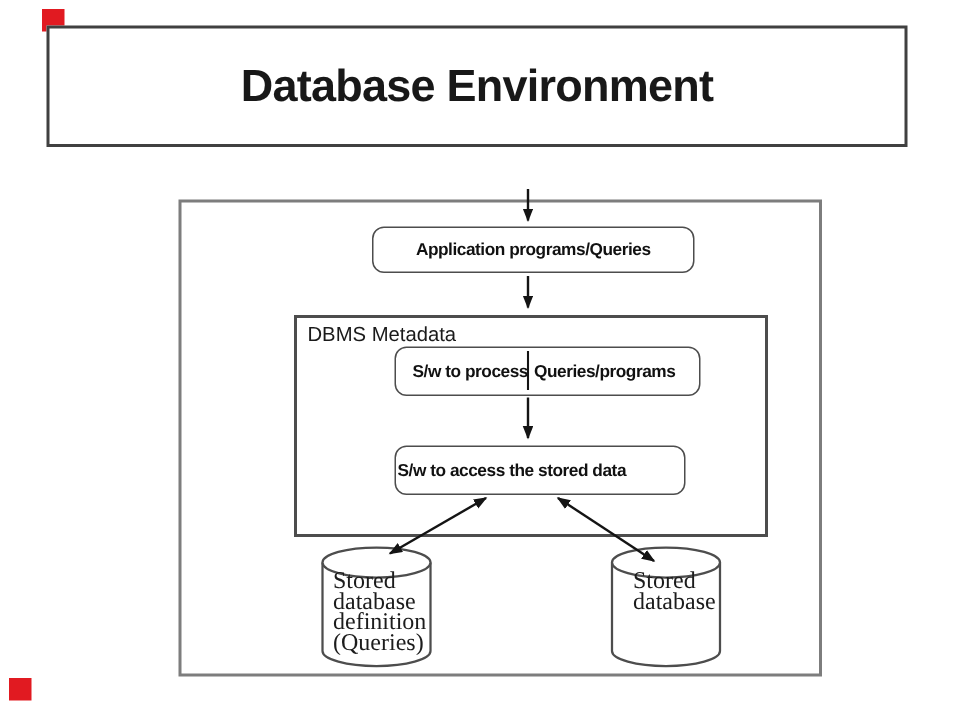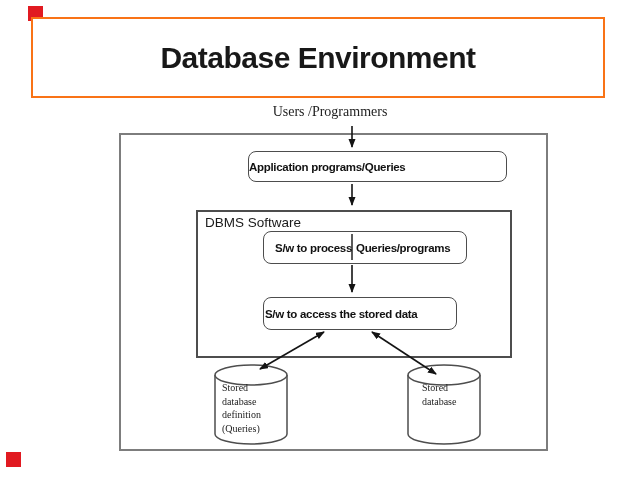--- a/index.html
+++ b/index.html
@@ -2,66 +2,65 @@
 <html><head>
 <meta charset="utf-8">
 <style>
   html,body{margin:0;padding:0;background:#fff;}
   .slide{position:relative;width:638px;height:478px;background:#ffffff;overflow:hidden;
          font-family:"Liberation Sans",sans-serif;}
   .red-sq{position:absolute;width:15px;height:15px;background:#e11a21;}
   .red-sq.tl{left:28px;top:6px;}
   .red-sq.bl{left:6px;top:452px;}
   .title-box{position:absolute;left:31px;top:17px;width:574px;height:81px;box-sizing:border-box;
-             border:2px solid #f97316;background:#fff;display:flex;align-items:center;justify-content:center;}
+             border:2px solid #404040;background:#fff;display:flex;align-items:center;justify-content:center;}
   .title-box h1{margin:0;font-size:30px;font-weight:bold;color:#181818;letter-spacing:-0.5px;}
   .users{position:absolute;left:230px;top:104px;width:200px;text-align:center;
          font-family:"Liberation Serif",serif;font-size:14px;color:#222;}
   .outer{position:absolute;left:119px;top:133px;width:429px;height:318px;box-sizing:border-box;
          border:2px solid #7d7d7d;background:transparent;}
   .dbms{position:absolute;left:196px;top:210px;width:316px;height:148px;box-sizing:border-box;
         border:2px solid #4d4d4d;background:#fff;}
   .dbms-label{position:absolute;left:205px;top:215px;font-size:13.5px;color:#1a1a1a;}
   .rbox{position:absolute;box-sizing:border-box;border:1.5px solid #4d4d4d;border-radius:8px;
         background:#fff;display:flex;align-items:center;font-weight:bold;font-size:11.5px;
         letter-spacing:-0.3px;color:#111;white-space:nowrap;}
-  .appbox{left:248px;top:151px;width:259px;height:31px;justify-content:flex-start;}
+  .appbox{left:248px;top:151px;width:215px;height:31px;justify-content:center;}
   .procbox{left:263px;top:231px;width:204px;height:33px;}
   .procbox .pl{position:absolute;right:114px;top:50%;transform:translateY(-50%);}
   .procbox .pr{position:absolute;left:92px;top:50%;transform:translateY(-50%);}
   .accbox{left:263px;top:297px;width:194px;height:33px;padding-left:1px;}
   svg.overlay{position:absolute;left:0;top:0;pointer-events:none;}
-  .cyl-label{position:absolute;font-family:"Liberation Serif",serif;font-size:10px;
+  .cyl-label{position:absolute;font-family:"Liberation Serif",serif;font-size:16px;
              line-height:13.5px;color:#1c1c1c;}
   .cyl-label span{display:block;}
   .cyl-left{left:222px;top:381px;}
   .cyl-right{left:422px;top:381px;}
 </style>
 </head>
 <body>
 
 <div class="slide">
 
   <div class="red-sq tl"></div>
   <div class="red-sq bl"></div>
 
   <div class="title-box">
     <h1>Database Environment</h1>
   </div>
 
-  <div class="users">Users /Programmers</div>
 
   <div class="outer"></div>
 
   <div class="rbox appbox">
     <span>Application programs/Queries</span>
   </div>
 
   <div class="dbms"></div>
-  <div class="dbms-label">DBMS Software</div>
+  <div class="dbms-label">DBMS Metadata</div>
 
   <div class="rbox procbox">
     <span class="pl">S/w to process</span>
     <span class="pr">Queries/programs</span>
   </div>
 
   <div class="rbox accbox">
     <span>S/w to access the stored data</span>
   </div>
 

